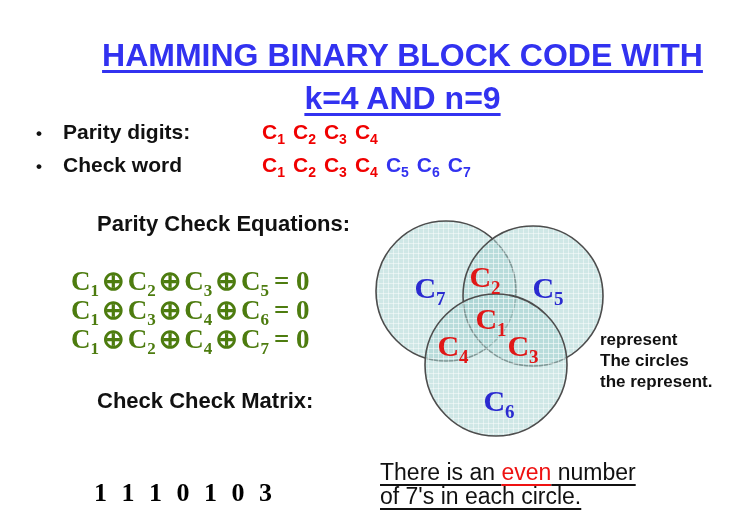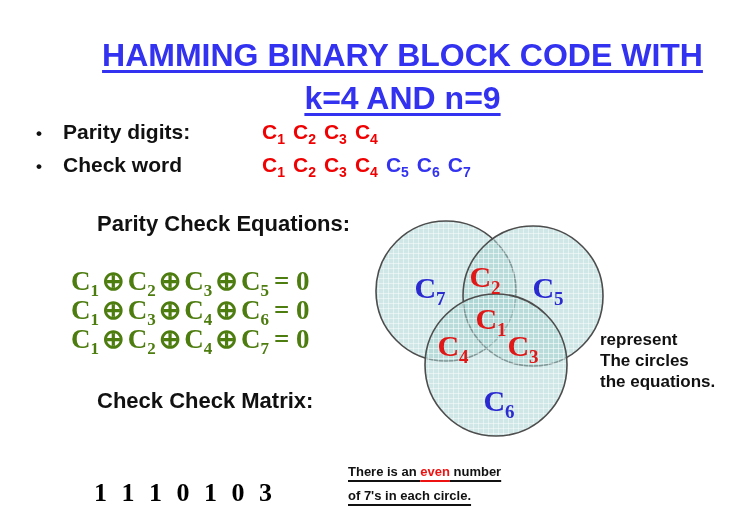--- a/index.html
+++ b/index.html
@@ -56,21 +56,21 @@
   .vl-c1{left:123px;top:128px;}
   .vl-c4{left:85px;top:155px;}
   .vl-c3{left:155px;top:155px;}
   .vl-c6{left:131px;top:210px;}
 
   
   .side-note{position:absolute;left:600px;top:329px;width:142px;
              font-size:17px;font-weight:bold;line-height:21px;color:#111;}
 
   
-  .bottom-note{position:absolute;left:348px;top:460px;font-size:13px;font-weight:bold;
+  .bottom-note{position:absolute;left:380px;top:460px;font-size:23px;font-weight:normal;
                line-height:24px;color:#111;white-space:nowrap;}
   .bottom-note .u{text-decoration:underline;text-decoration-thickness:2px;text-underline-offset:4px;}
   .bottom-note .hl{color:#ee1111;}
 </style>
 </head>
 <body>
 
 <div class="slide">
 
   <h1 class="title">
@@ -137,21 +137,21 @@
     <span class="venn-label blue vl-c5"><span>C</span><sub>5</sub></span>
     <span class="venn-label red vl-c1"><span>C</span><sub>1</sub></span>
     <span class="venn-label red vl-c4"><span>C</span><sub>4</sub></span>
     <span class="venn-label red vl-c3"><span>C</span><sub>3</sub></span>
     <span class="venn-label blue vl-c6"><span>C</span><sub>6</sub></span>
   </div>
 
   <div class="side-note">
     <div>represent</div>
     <div>The circles</div>
-    <div>the equations.</div>
+    <div>the represent.</div>
   </div>
 
   <div class="bottom-note">
     <div><span class="u">There is an </span><span class="u hl">even</span><span class="u"> number</span></div>
     <div><span class="u"> of 7's in each circle.</span></div>
   </div>
 
 </div>
 
 </body></html>

